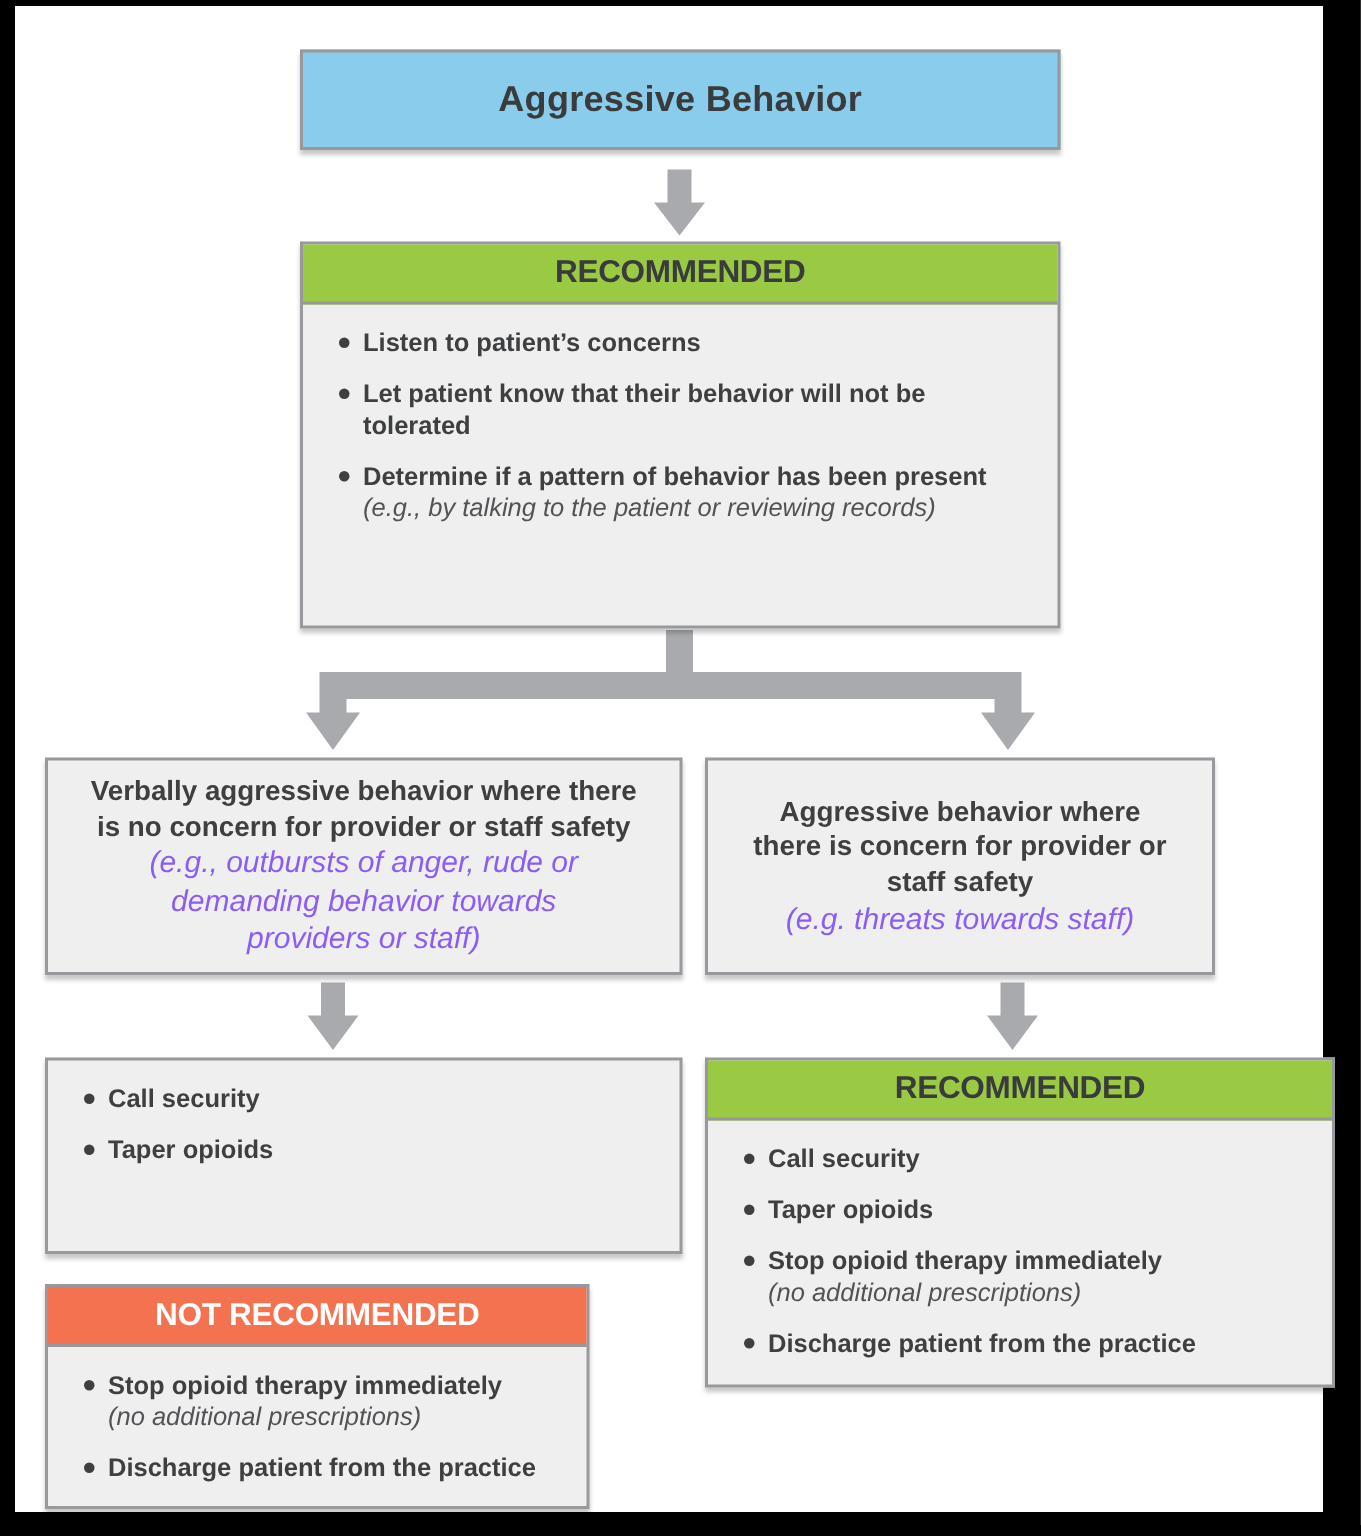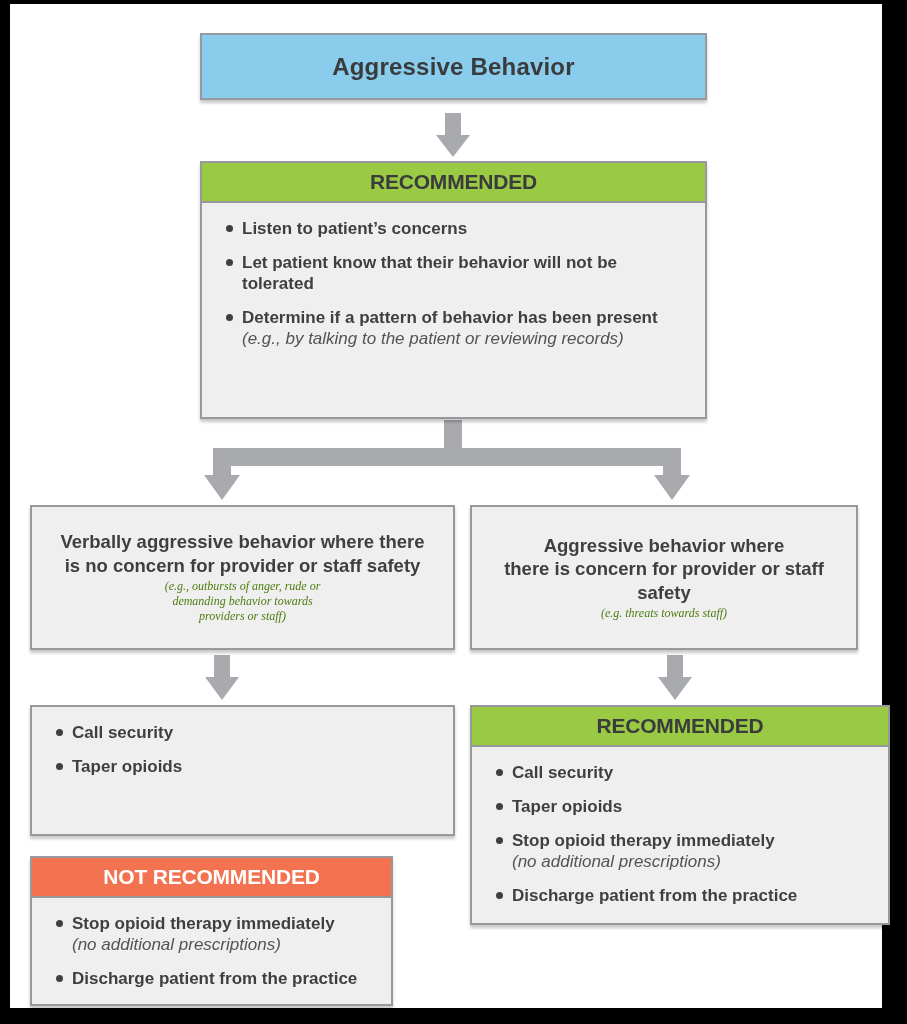--- a/index.html
+++ b/index.html
@@ -35,25 +35,25 @@
   .bullet{display:flex;align-items:flex-start;}
   .dot{flex:0 0 auto;width:7px;height:7px;border-radius:50%;background:#3e3f41;margin:7px 9px 0 2px;}
   .btxt{font-size:17px;line-height:1.24;font-weight:bold;color:#3e3f41;}
   .bnote{font-size:17px;line-height:1.24;font-style:italic;color:#525356;font-weight:normal;white-space:pre-line;}
 
   .cond-box{
     display:flex;flex-direction:column;align-items:center;justify-content:center;
     text-align:center;padding:6px 10px;
   }
   .cond-text{font-size:18.5px;font-weight:bold;color:#3e3f41;line-height:1.28;white-space:pre-line;}
-  .cond-note{font-size:12px;font-style:italic;color:#4d7c0f;line-height:1.28;white-space:pre-line;margin-top:1px;font-family:Liberation Serif, serif;}
+  .cond-note{font-size:20px;font-style:italic;color:#8b5cf6;line-height:1.28;white-space:pre-line;margin-top:1px;}
 
   .main-card{left:200px;top:161px;width:507px;min-height:258px;}
   .left-cond{left:30px;top:505px;width:425px;height:145px;}
-  .right-cond{left:470px;top:505px;width:388px;height:145px;}
+  .right-cond{left:470px;top:505px;width:340px;height:145px;}
   .consider-card{left:30px;top:705px;width:425px;min-height:131px;}
   .notrec-card{left:30px;top:856px;width:363px;min-height:149px;}
   .rightrec-card{left:470px;top:705px;width:420px;min-height:220px;}
 </style>
 </head>
 <body>
 
 <div class="canvas">
   <div class="page"></div>
 

